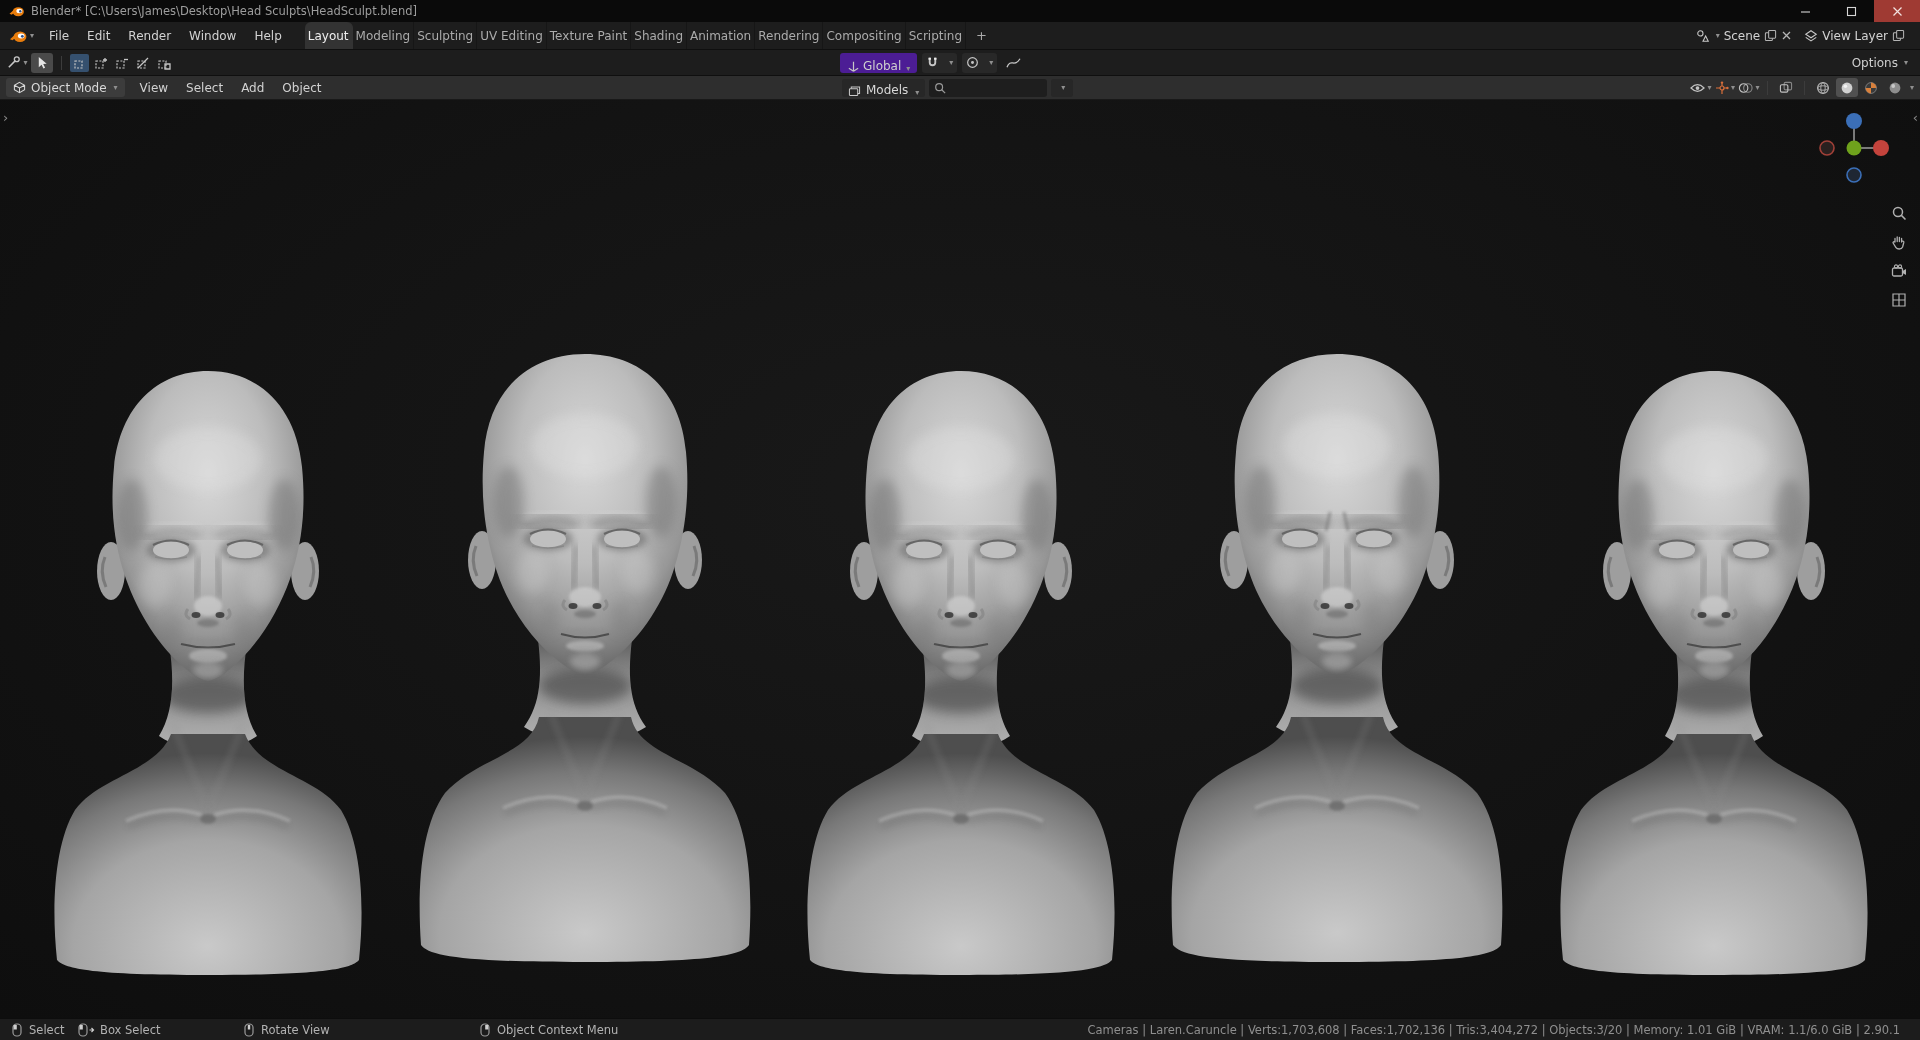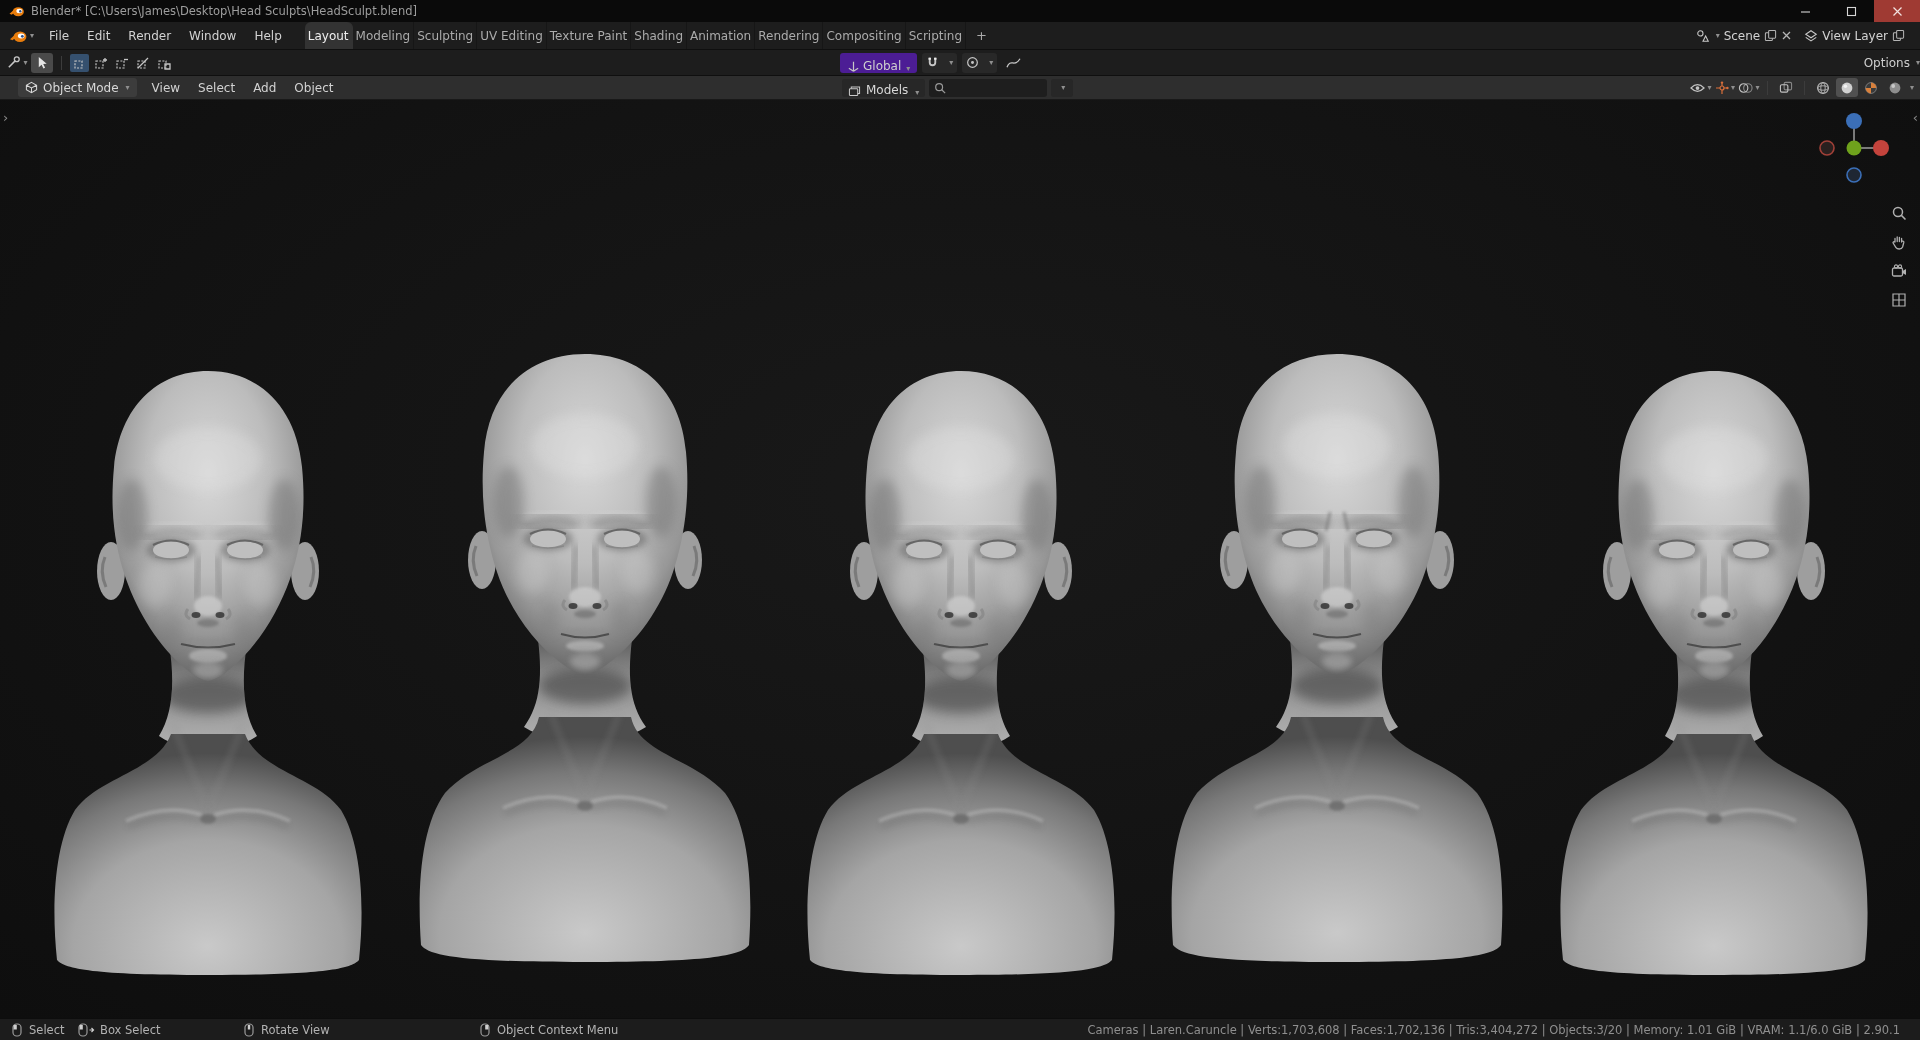--- a/index.html
+++ b/index.html
@@ -32,25 +32,25 @@
   .tool-left{display:flex;align-items:center;gap:3px;padding-left:6px}
   .icon-btn{min-width:22px;height:20px;display:flex;align-items:center;justify-content:center;border-radius:3px;color:#c6c6c6}
   .icon-btn.pressed{background:#4a4a4a}
   .mode-btn{width:19px;height:18px;display:flex;align-items:center;justify-content:center;border-radius:2px}
   .mode-btn.active{background:#35506e}
   .sep{width:1px;height:14px;background:#3c3c3c;margin:0 5px}
   .tool-center{position:absolute;left:840px;display:flex;align-items:center;gap:5px}
   .dd{display:flex;align-items:flex-end;gap:3px;background:#4c1d95;border-radius:3px;height:20px;padding:0 7px}
   .pair{display:flex;align-items:center;background:#282828;border-radius:3px;height:20px}
   .pair .half{padding:0 4px;display:flex;align-items:center}
-  .options-btn{margin-left:auto;display:flex;align-items:center;gap:4px;padding-right:0;color:#cfcfcf}
+  .options-btn{margin-left:auto;display:flex;align-items:center;gap:4px;padding-right:12px;color:#cfcfcf}
 
   
   .vheader{position:absolute;top:76px;left:0;width:100%;height:24px;background:#2e2e2e;display:flex;align-items:center;font-size:12px;color:#d8d8d8;border-bottom:1px solid #191919}
-  .mode-select{display:flex;align-items:center;gap:5px;background:#3c3c3c;border-radius:3px;height:19px;padding:0 7px;margin-left:18px}
+  .mode-select{display:flex;align-items:center;gap:5px;background:#3c3c3c;border-radius:3px;height:19px;padding:0 7px;margin-left:6px}
   #vh-menus{display:flex;align-items:center;margin-left:6px}
   .vh-center{position:absolute;left:842px;display:flex;align-items:center;gap:4px}
   .coll{display:flex;align-items:flex-end;gap:5px;background:#272727;border-radius:3px;height:18px;padding:0 6px}
   .searchbox{display:flex;align-items:center;background:#1e1e1e;border-radius:3px;height:18px;padding:0 5px;width:118px}
   .searchbox input{background:transparent;border:none;outline:none;color:#cfcfcf;font-size:11px;width:92px}
   .vh-right{margin-left:auto;display:flex;align-items:center;gap:2px;padding-right:6px}
   .shade-btn{width:22px;height:19px;display:flex;align-items:center;justify-content:center;border-radius:3px}
   .shade-btn.active{background:#505050}
 
   

